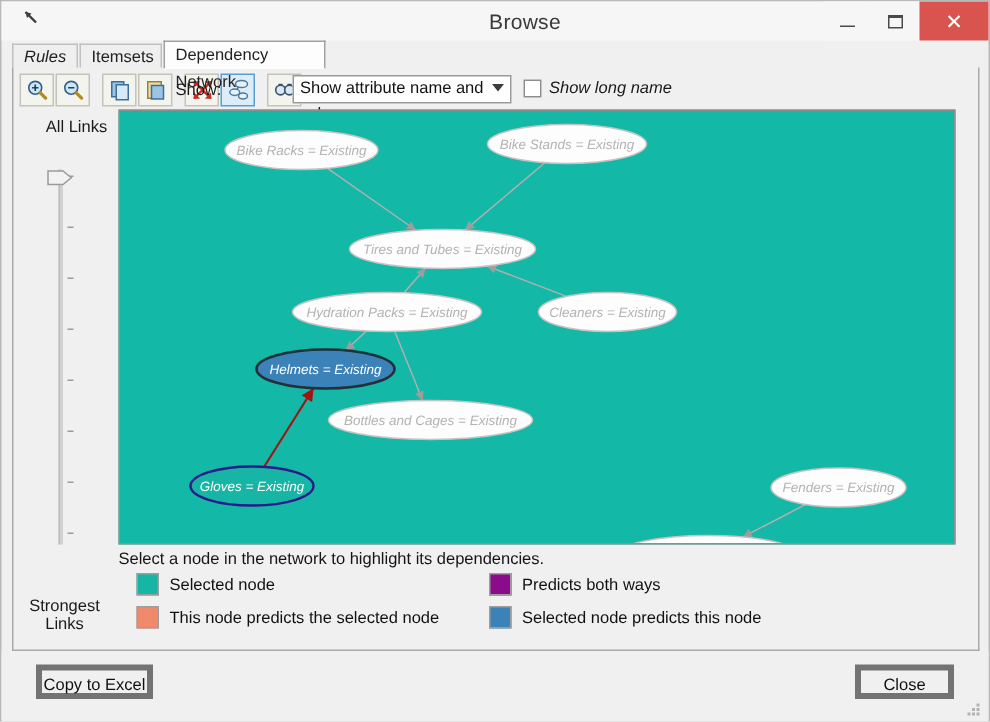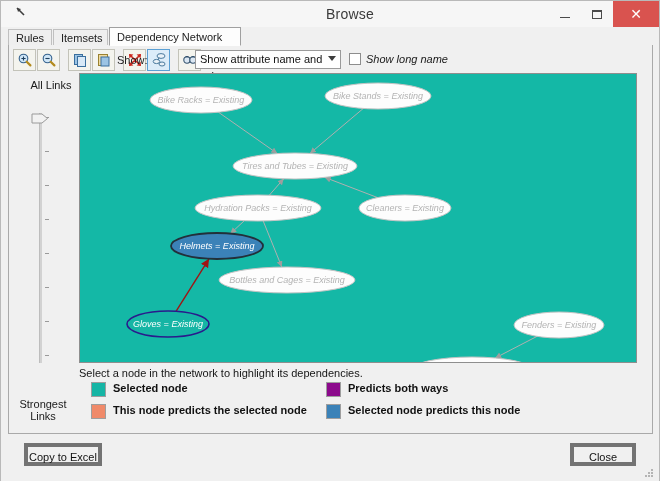--- a/index.html
+++ b/index.html
@@ -121,21 +121,21 @@
   .node-label{
     font-family:"Liberation Sans",sans-serif;font-size:9px;
   }
 
   .hint{
     position:absolute;left:78px;top:366px;font-size:11px;color:#151515;
   }
 
   
   .legend{position:absolute;left:90px;top:381px;width:540px;height:42px;}
-  .leg-item{position:absolute;display:flex;align-items:flex-start;font-weight:bold;}
+  .leg-item{position:absolute;display:flex;align-items:center;}
   .leg-sw{
     width:15px;height:15px;border:1px solid #9e9e9e;box-sizing:border-box;margin-right:7px;
   }
   .leg-tx{font-size:11px;color:#111;}
 
   
   .footer{position:absolute;left:0;top:433px;width:658px;height:47px;background:#f0f0f0;}
   .btn{
     position:absolute;height:23px;line-height:21px;text-align:center;
     background:#f0f0f0;border:4px solid #737373;box-sizing:border-box;
@@ -164,23 +164,23 @@
       <div class="win-btn">
         <span class="glyph max-glyph"></span>
       </div>
       <div class="win-btn close">
         <span class="glyph close-glyph">✕</span>
       </div>
     </div>
   </div>
 
   <div class="tabstrip">
-    <div class="tab" style="left:0;width:44px;">Rules</div>
+    <div class="tab" style="left:0;width:44px;font-style:italic;">Rules</div>
     <div class="tab" style="left:45px;width:55px;">Itemsets</div>
-    <div class="tab active" style="left:101px;width:132px;">Dependency Network</div>
+    <div class="tab active" style="left:101px;width:108px;">Dependency Network</div>
   </div>
 
   <div class="panel">
     <div class="toolbar">
 
       <div class="tbtn">
         <svg class="tb-ico" width="16" height="16" viewBox="0 0 16 16">
           <circle cx="6.5" cy="6.5" r="4.3" fill="#cfe6f7" stroke="#33608c" stroke-width="1.1"></circle>
           <path d="M9.7 9.7 L13.4 13.4" stroke="#b38b1e" stroke-width="2.2" stroke-linecap="round"></path>
           <path d="M4.4 6.5h4.2M6.5 4.4v4.2" stroke="#1d3f5e" stroke-width="1.1"></path>

